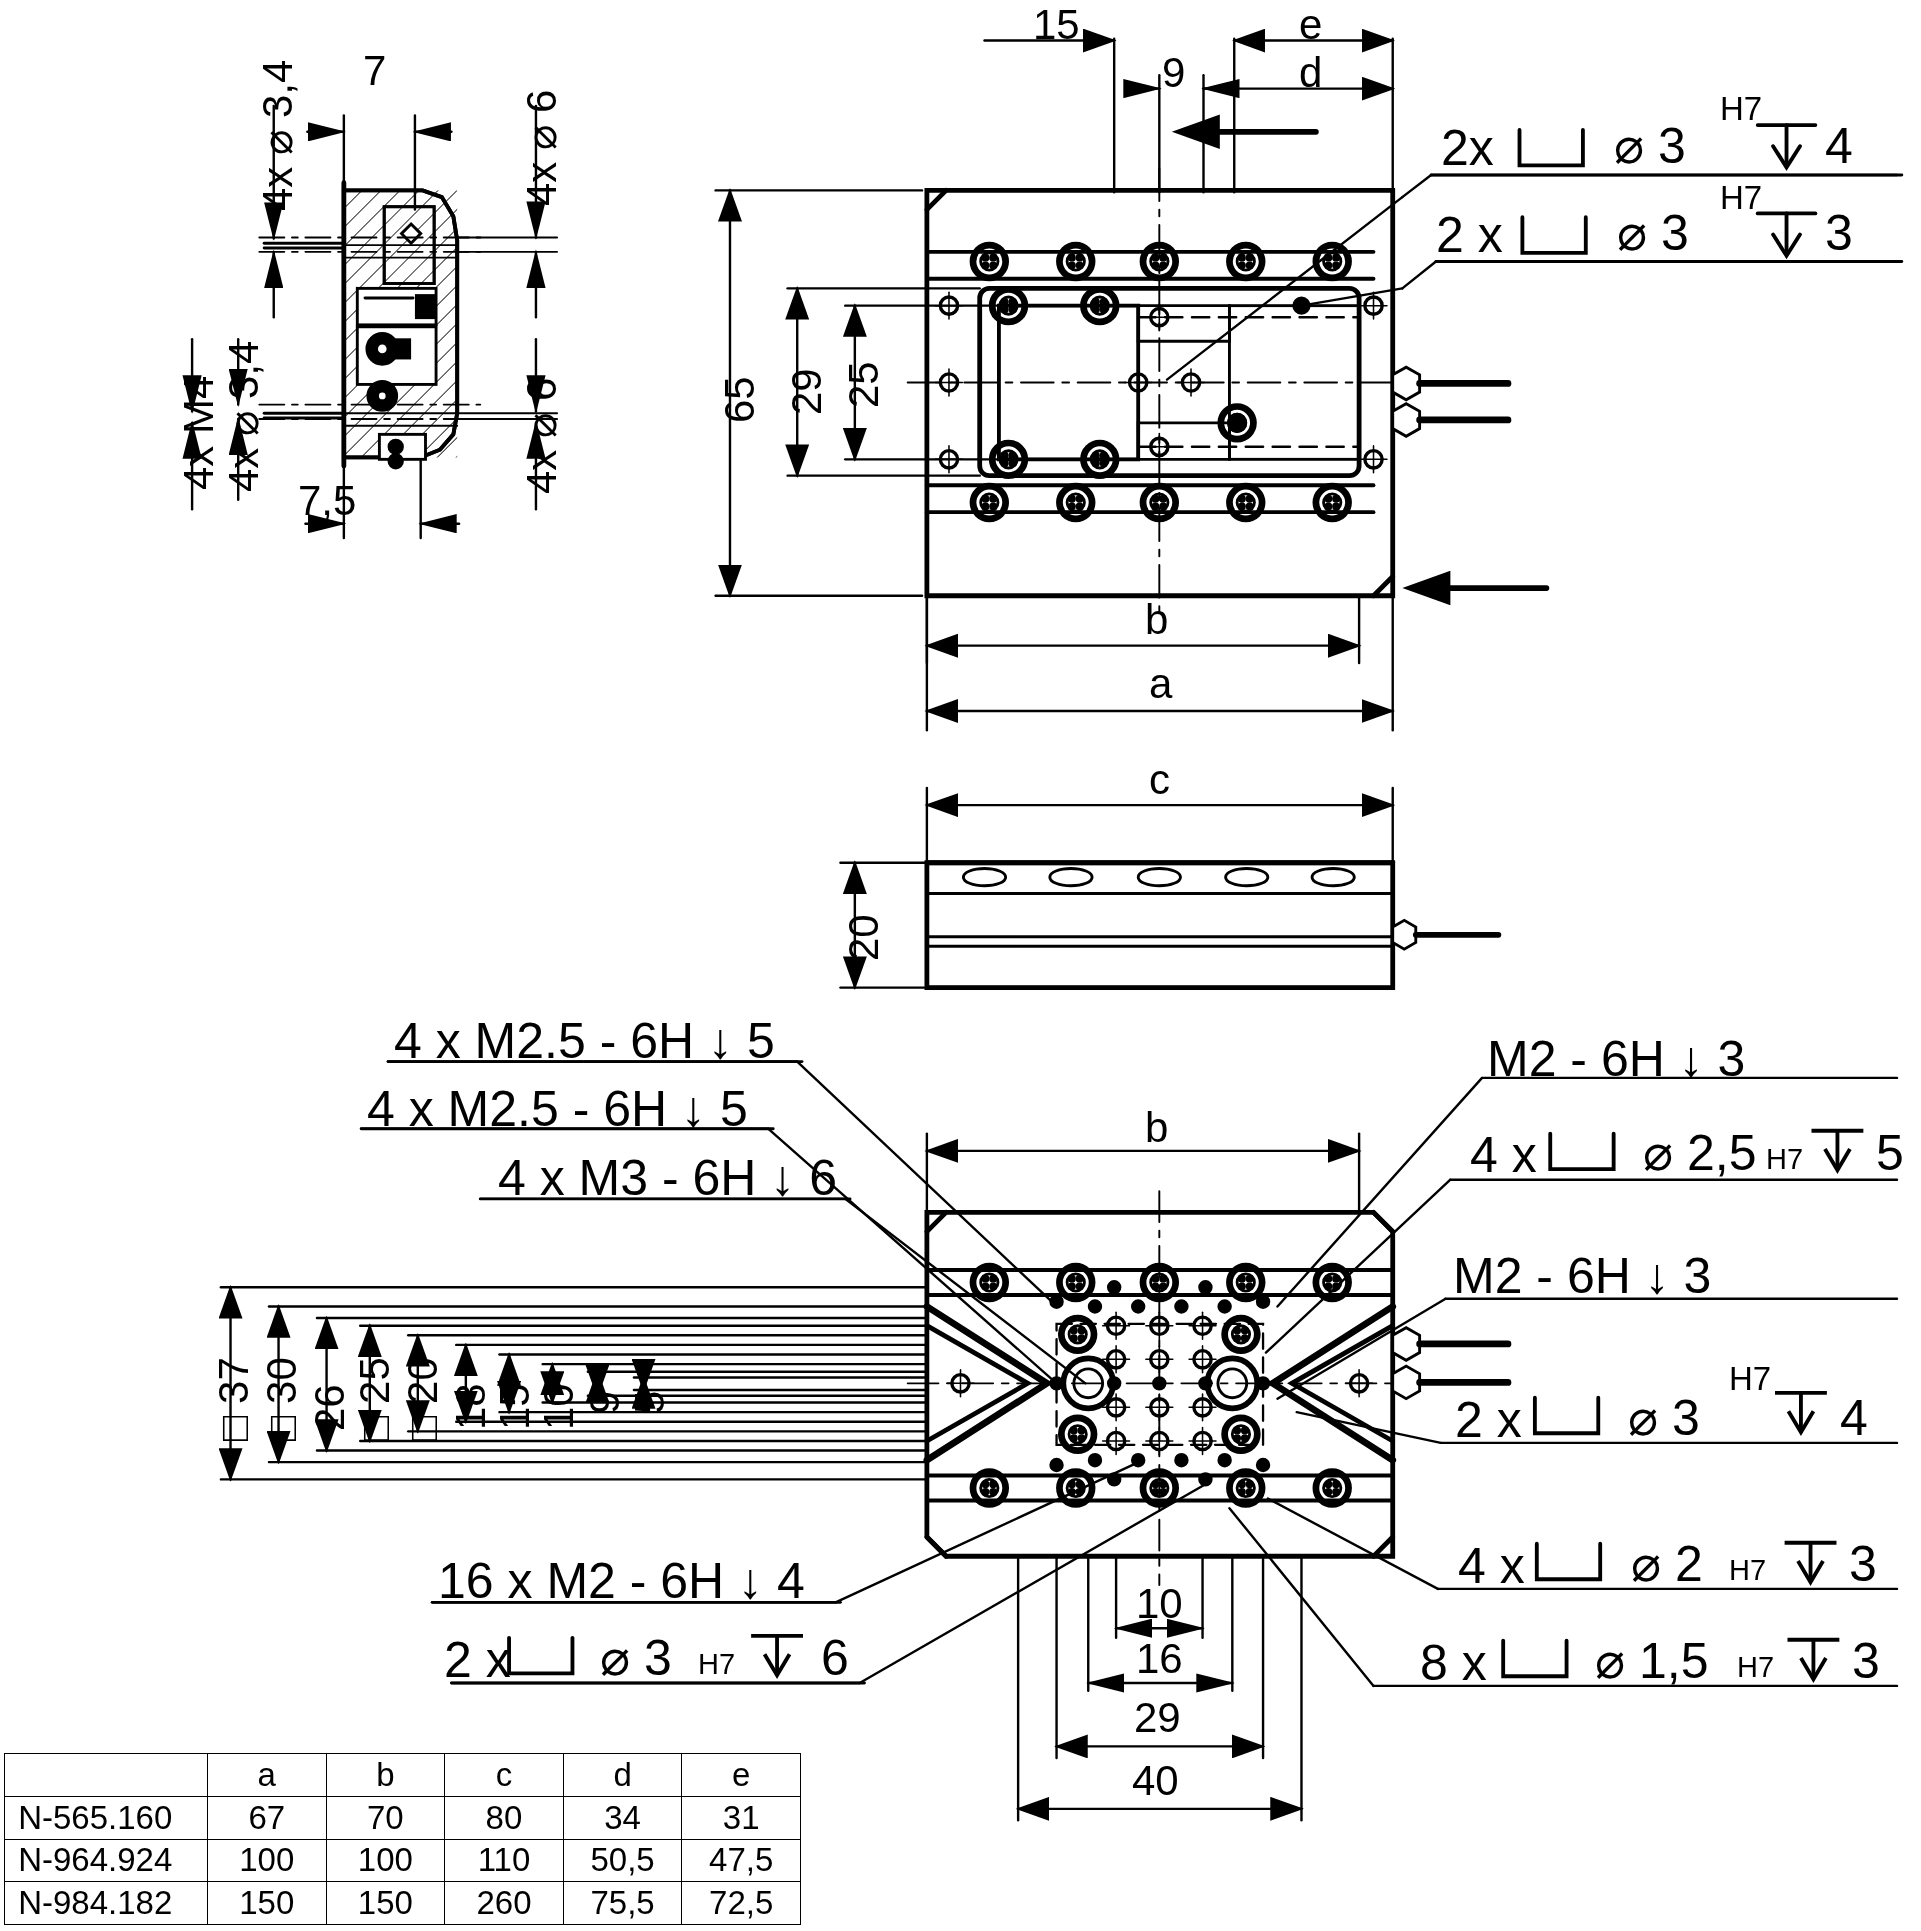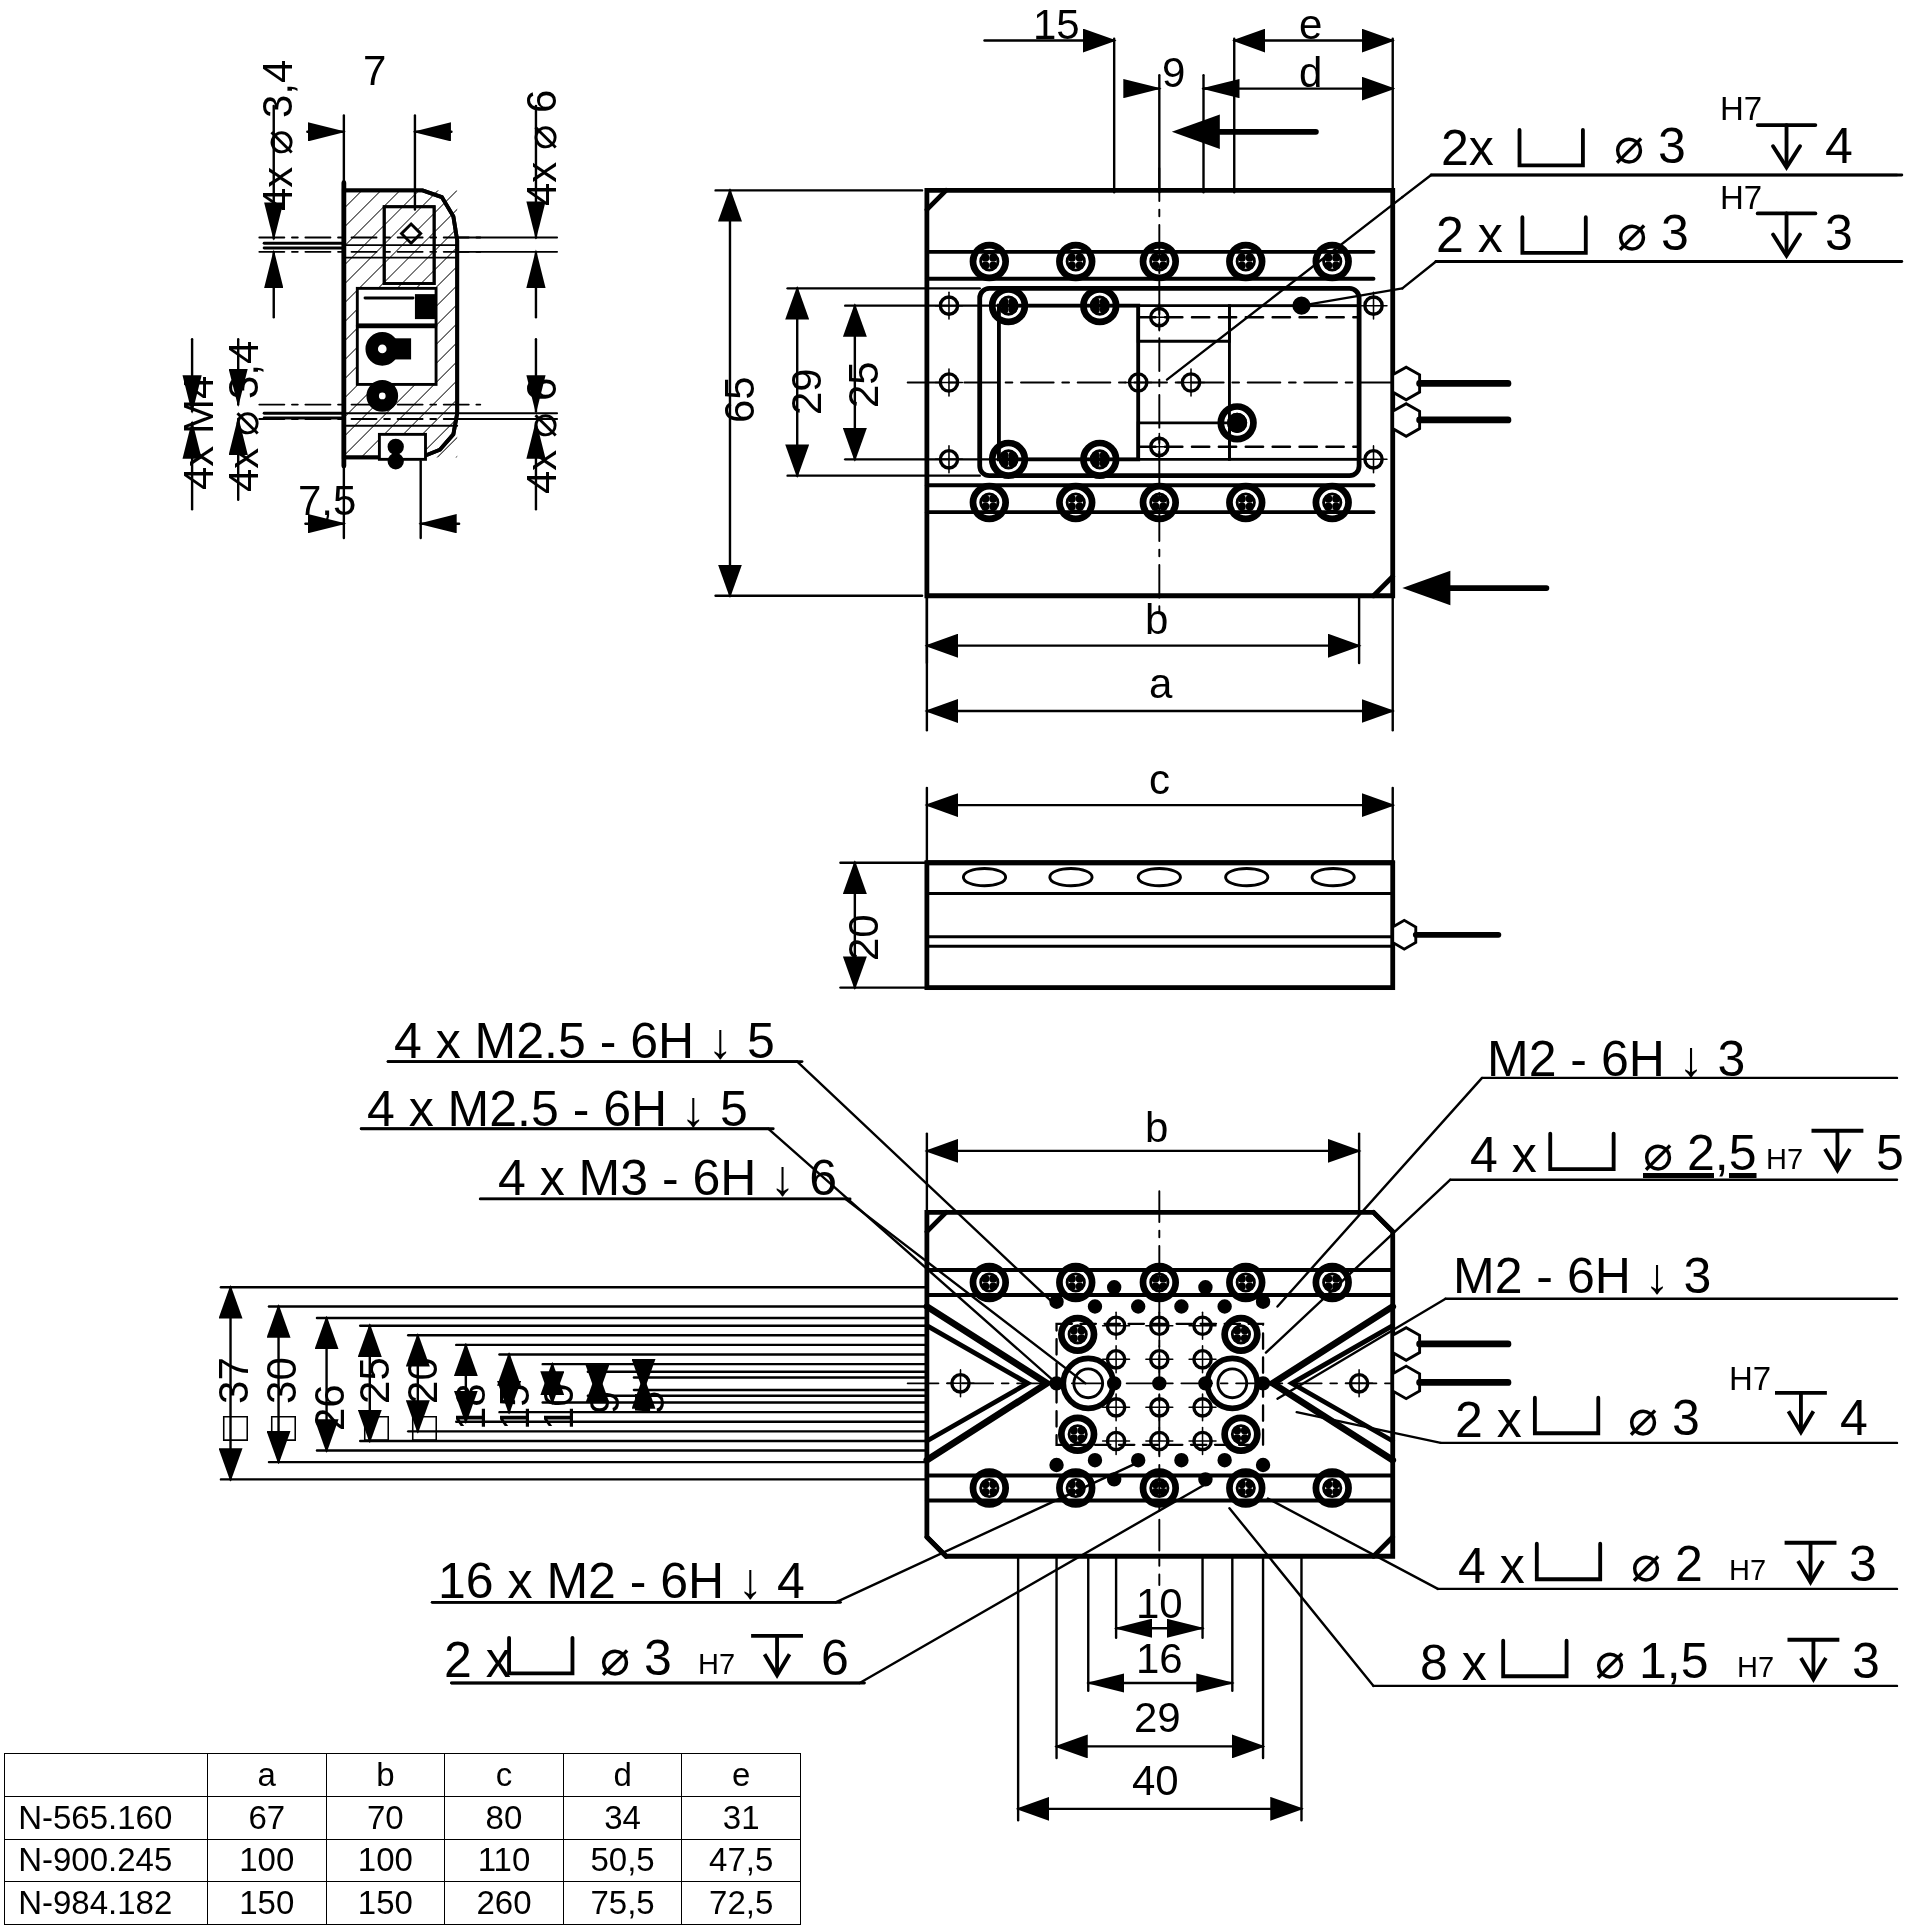--- a/index.html
+++ b/index.html
@@ -567,21 +567,21 @@
   <g stroke="#000" stroke-width="4" fill="none">
     <line x1="782" y1="1703" x2="836" y2="1703"></line>
         <line x1="809" y1="1703" x2="809" y2="1742"></line>
     <path d="M 796 1722 L 809 1744 L 822 1722"></path>
   </g>
 </svg>
 
 <div class="txt lbl-big" style="left:1487px;top:1034px;">M2 - 6H ↓ 3</div>
 
 <div class="txt lbl-big" style="left:1470px;top:1130px;">4 x</div>
-<div class="txt lbl-big" style="left:1643px;top:1128px;text-decoration:underline;">⌀ 2,5</div>
+<div class="txt lbl-big" style="left:1643px;top:1128px;">⌀ 2,5</div>
 <div class="txt lbl-xs" style="left:1766px;top:1145px;">H7</div>
 <div class="txt lbl-big" style="left:1876px;top:1128px;">5</div>
 
 <div class="txt lbl-big" style="left:1453px;top:1251px;">M2 - 6H ↓ 3</div>
 
 <div class="txt lbl-big" style="left:1455px;top:1395px;">2 x</div>
 <div class="txt lbl-big" style="left:1628px;top:1393px;">⌀ 3</div>
 <div class="txt lbl-s" style="left:1729px;top:1362px;">H7</div>
 <div class="txt lbl-big" style="left:1840px;top:1393px;">4</div>
 
@@ -630,21 +630,21 @@
   <tbody>
     <tr>
       <td class="name">N-565.160</td>
       <td>67</td>
       <td>70</td>
       <td>80</td>
       <td>34</td>
       <td>31</td>
     </tr>
     <tr>
-      <td class="name">N-900.245</td>
+      <td class="name">N-964.924</td>
       <td>100</td>
       <td>100</td>
       <td>110</td>
       <td>50,5</td>
       <td>47,5</td>
     </tr>
     <tr>
       <td class="name">N-984.182</td>
       <td>150</td>
       <td>150</td>

